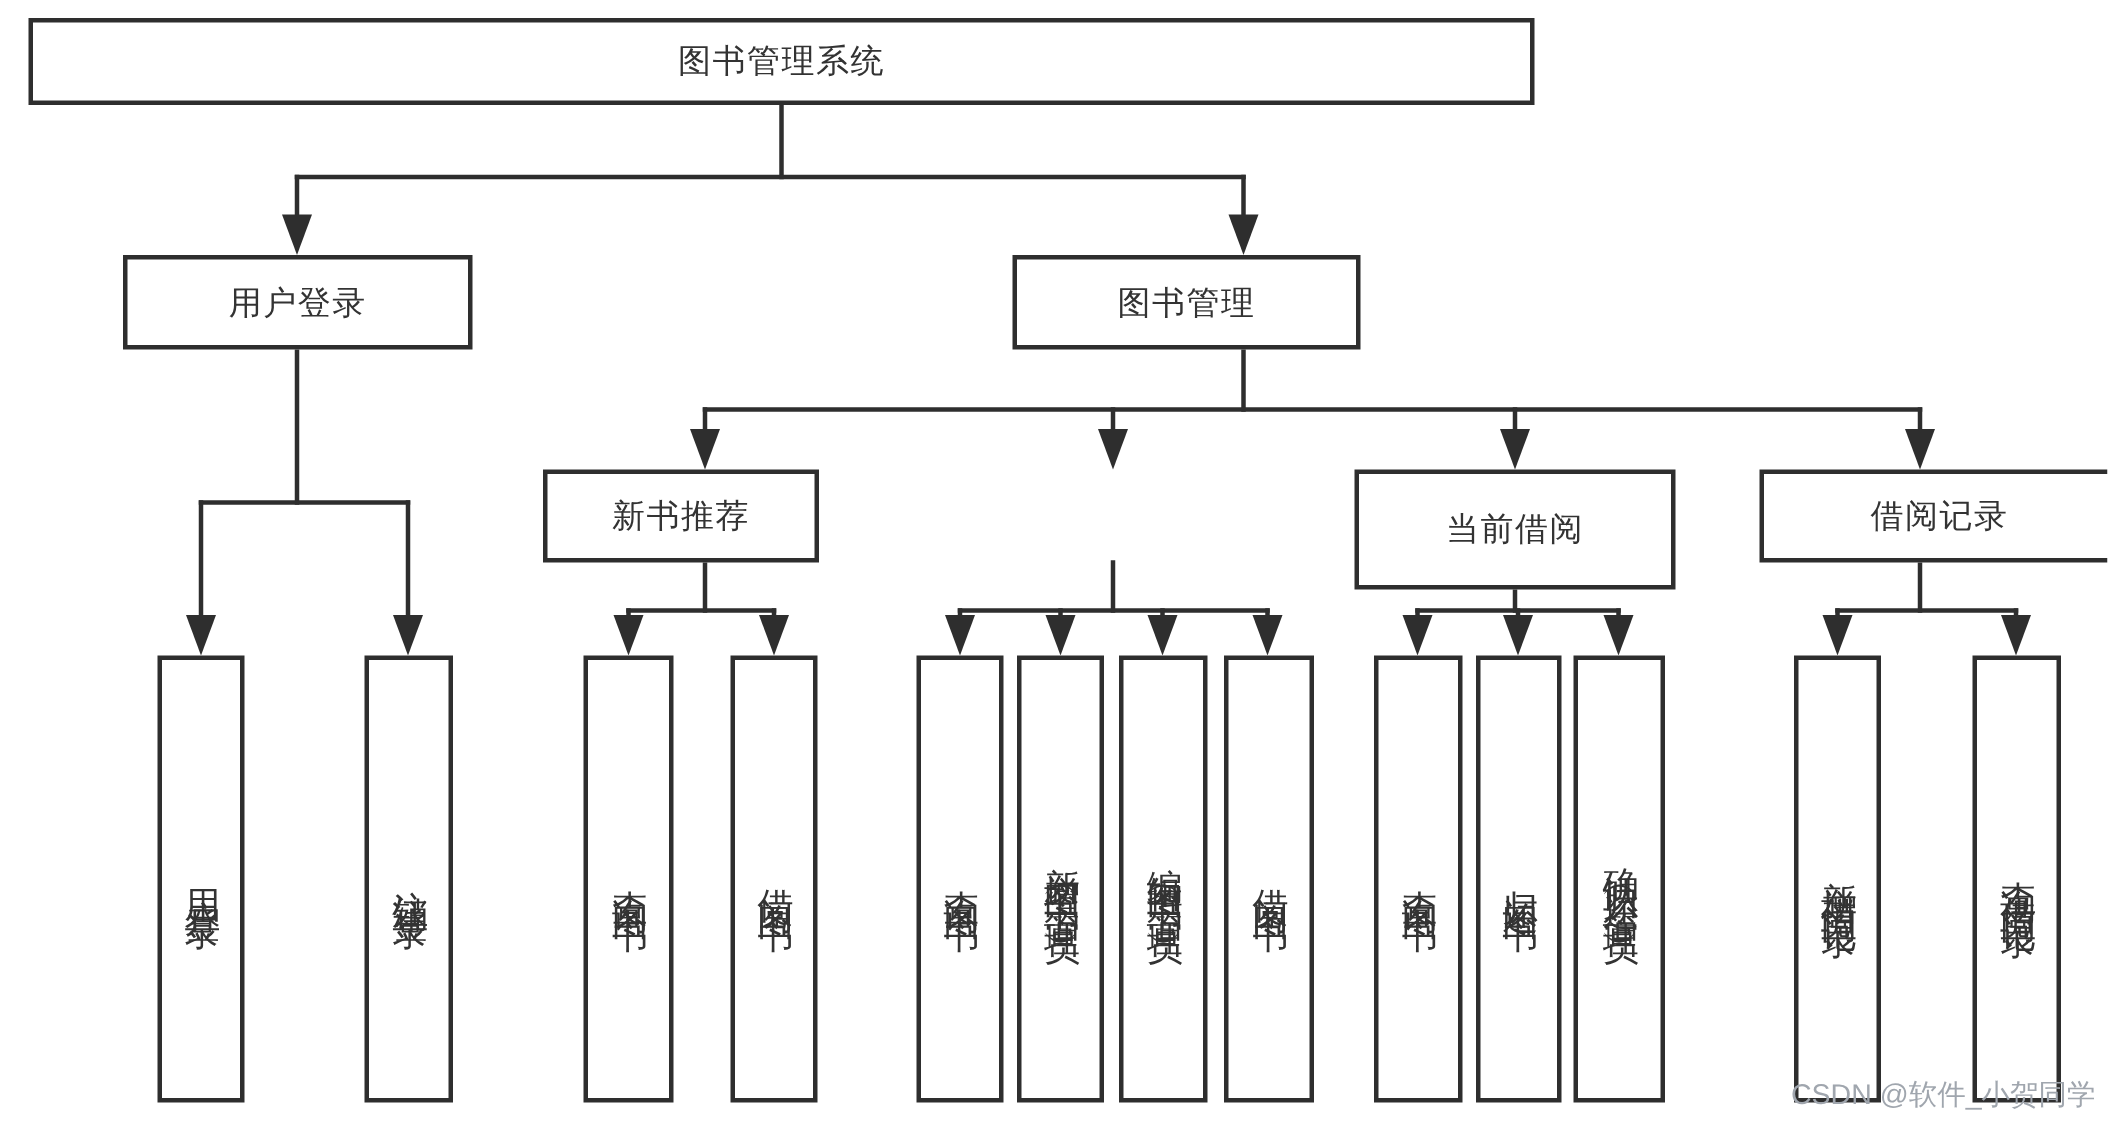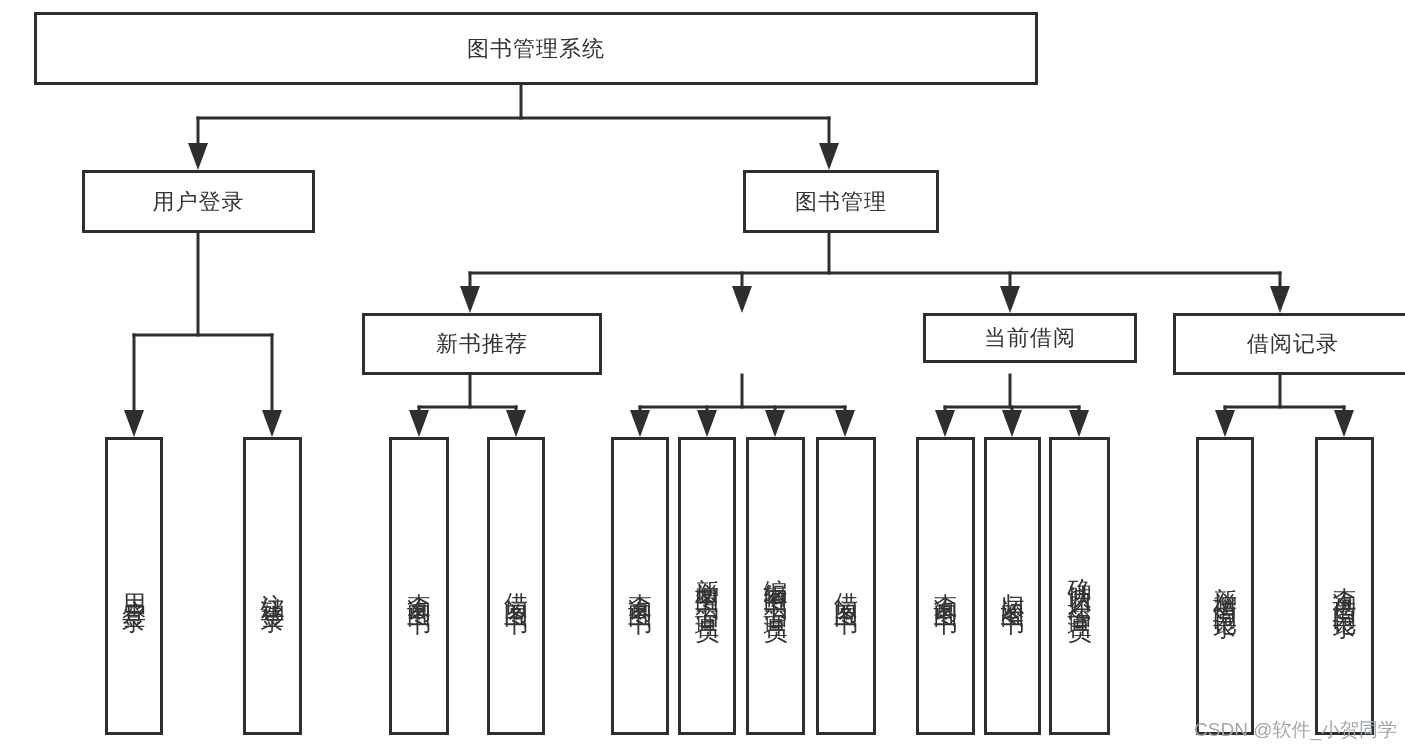--- a/index.html
+++ b/index.html
@@ -108,35 +108,35 @@
       <line x1="1012" y1="407" x2="1012" y2="417" stroke="#2e2e2e" stroke-width="3" stroke-linecap="square"></line>
       <polygon points="1002,410 1022,410 1012,437" fill="#2e2e2e"></polygon>
       <line x1="1079" y1="407" x2="1079" y2="417" stroke="#2e2e2e" stroke-width="3" stroke-linecap="square"></line>
       <polygon points="1069,410 1089,410 1079,437" fill="#2e2e2e"></polygon>
       <line x1="1225" y1="407" x2="1225" y2="417" stroke="#2e2e2e" stroke-width="3" stroke-linecap="square"></line>
       <polygon points="1215,410 1235,410 1225,437" fill="#2e2e2e"></polygon>
       <line x1="1344" y1="407" x2="1344" y2="417" stroke="#2e2e2e" stroke-width="3" stroke-linecap="square"></line>
       <polygon points="1334,410 1354,410 1344,437" fill="#2e2e2e"></polygon>
     </svg>
 
-  <div class="node hbox" style="left:34px;top:12px;width:1004px;height:73px">
+  <div class="node hbox" style="left:19px;top:12px;width:1004px;height:58px">
     <span>图书管理系统</span>
   </div>
 
   <div class="node hbox" style="left:82px;top:170px;width:233px;height:63px">
     <span>用户登录</span>
   </div>
-  <div class="node hbox" style="left:743px;top:170px;width:196px;height:63px">
+  <div class="node hbox" style="left:675px;top:170px;width:232px;height:63px">
     <span>图书管理</span>
   </div>
 
-  <div class="node hbox" style="left:362px;top:313px;width:240px;height:62px">
+  <div class="node hbox" style="left:362px;top:313px;width:184px;height:62px">
     <span>新书推荐</span>
   </div>
-  <div class="node hbox" style="left:923px;top:313px;width:214px;height:50px">
+  <div class="node hbox" style="left:903px;top:313px;width:214px;height:80px">
     <span>当前借阅</span>
   </div>
   <div class="node hbox" style="left:1173px;top:313px;width:240px;height:62px">
     <span>借阅记录</span>
   </div>
 
   <div class="node vbox" style="left:105px;top:437px;width:58px;height:298px">
     <span class="vtext">用户登录</span>
   </div>
   <div class="node vbox" style="left:243px;top:437px;width:59px;height:298px">

